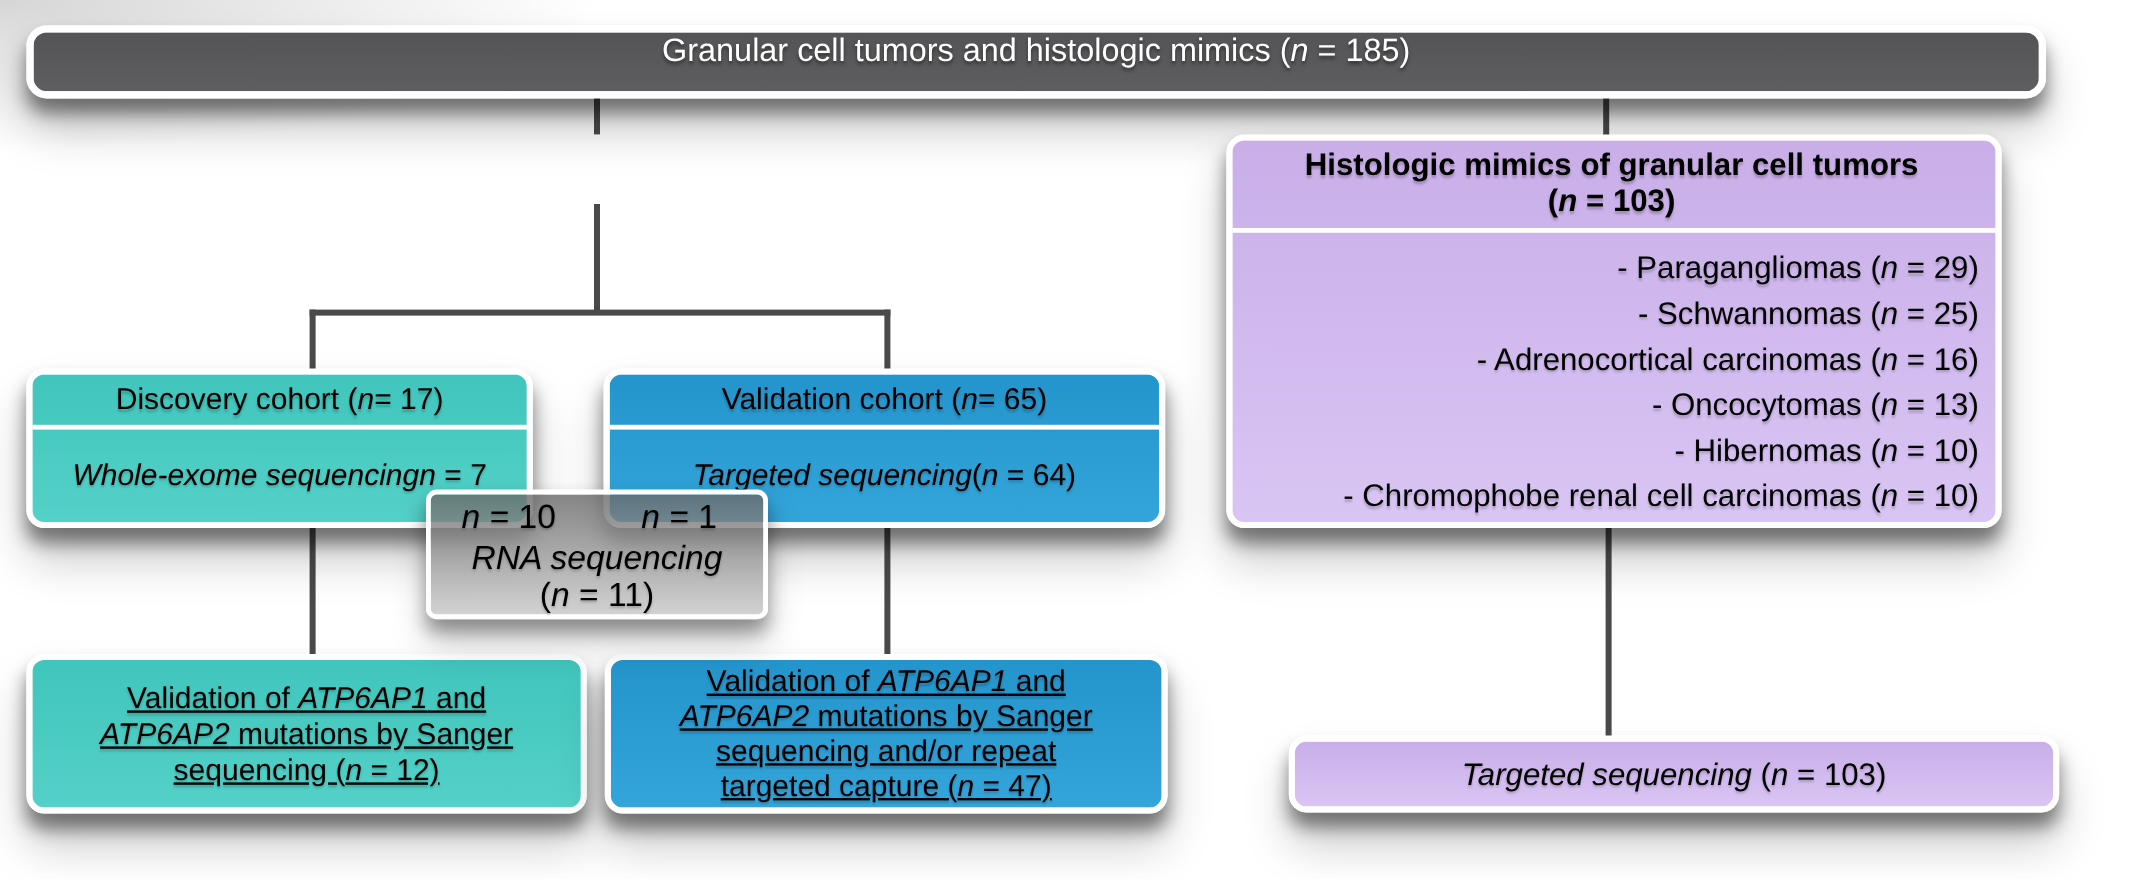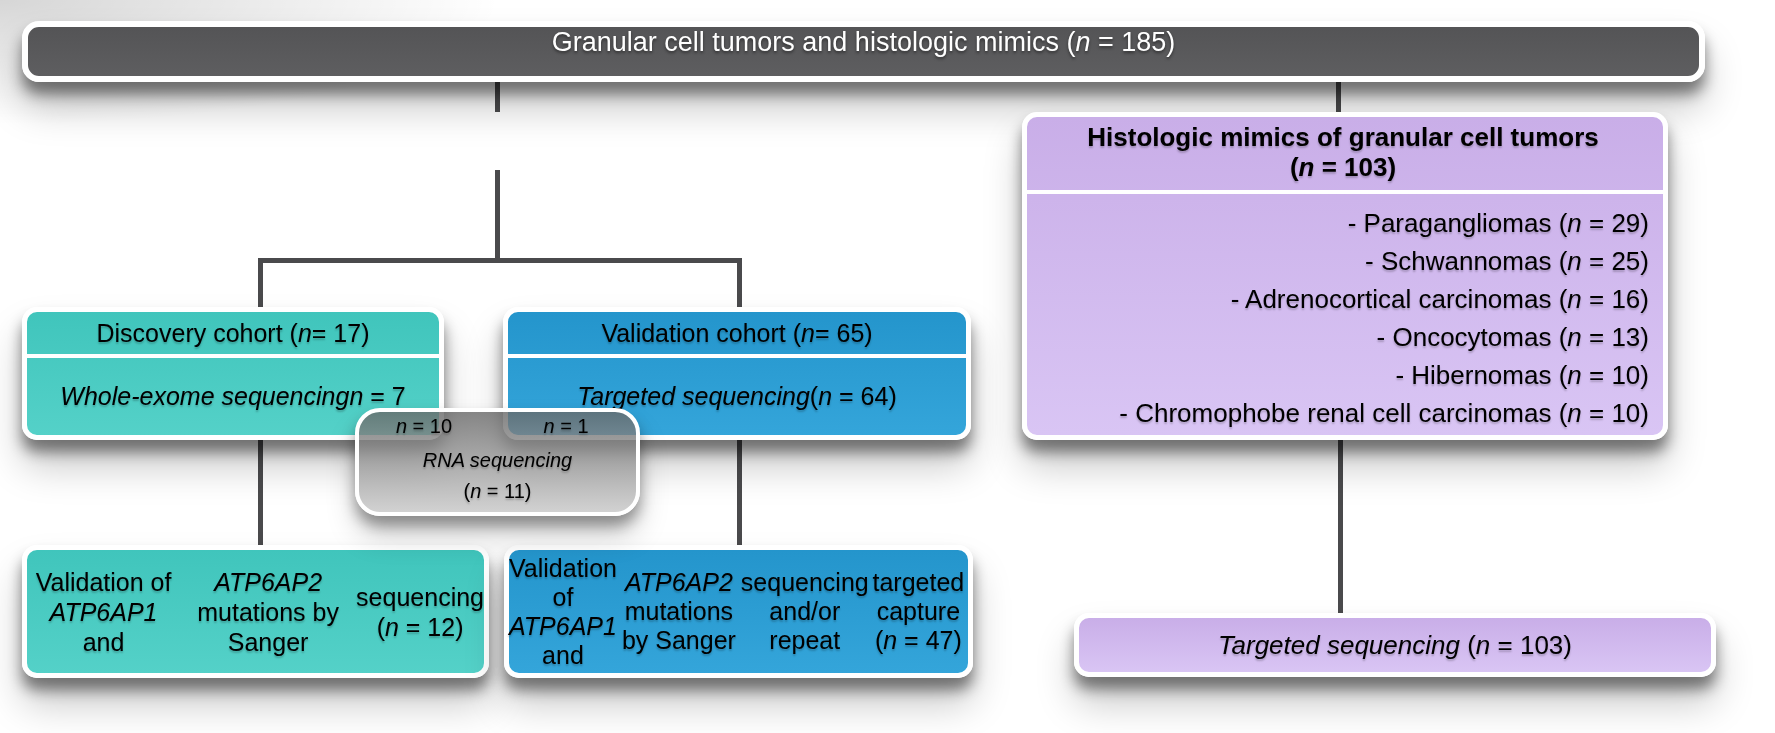--- a/index.html
+++ b/index.html
@@ -52,33 +52,33 @@
   .mimics-header{
     flex:0 0 auto;border-bottom:4px solid #fff;padding:5px 8px 8px 4px;
     font-size:26px;line-height:30px;font-weight:bold;
   }
   .mimics-list{
     flex:1 1 auto;text-align:right;padding:10px 14px 8px 24px;
     font-size:26px;line-height:38px;
   }
   .rna{
     left:355px;top:408px;width:285px;height:108px;z-index:6;
-    border-width:4px;border-radius:25px;
+    border-width:4px;border-radius:9px;
     background:linear-gradient(180deg,rgba(104,104,104,0.80),rgba(198,198,198,0.80));
     box-shadow:0 10px 14px rgba(0,0,0,0.35), 0 20px 30px rgba(0,0,0,0.18);
-    font-size:20px;
+    font-size:28px;
   }
   .rna-n10{position:absolute;left:18px;top:3px;width:94px;}
   .rna-n1{position:absolute;left:160px;top:3px;width:94px;}
   .rna-l1{position:absolute;left:0;top:37px;width:100%;}
   .rna-l2{position:absolute;left:0;top:68px;width:100%;}
   .sanger{
     left:22px;top:545px;width:467px;height:133px;
-    display:flex;flex-direction:row;align-items:center;justify-content:center;
-    font-size:25px;line-height:30px;
+    display:flex;flex-direction:column;align-items:center;justify-content:center;
+    font-size:25px;line-height:30px;text-decoration:underline;
   }
   .sanger.val{left:504px;width:469px;line-height:29px;}
   .mimics-seq{
     left:1074px;top:613px;width:642px;height:64px;font-size:26px;
     display:flex;align-items:center;justify-content:center;
   }
 </style>
 </head>
 <body>
 

